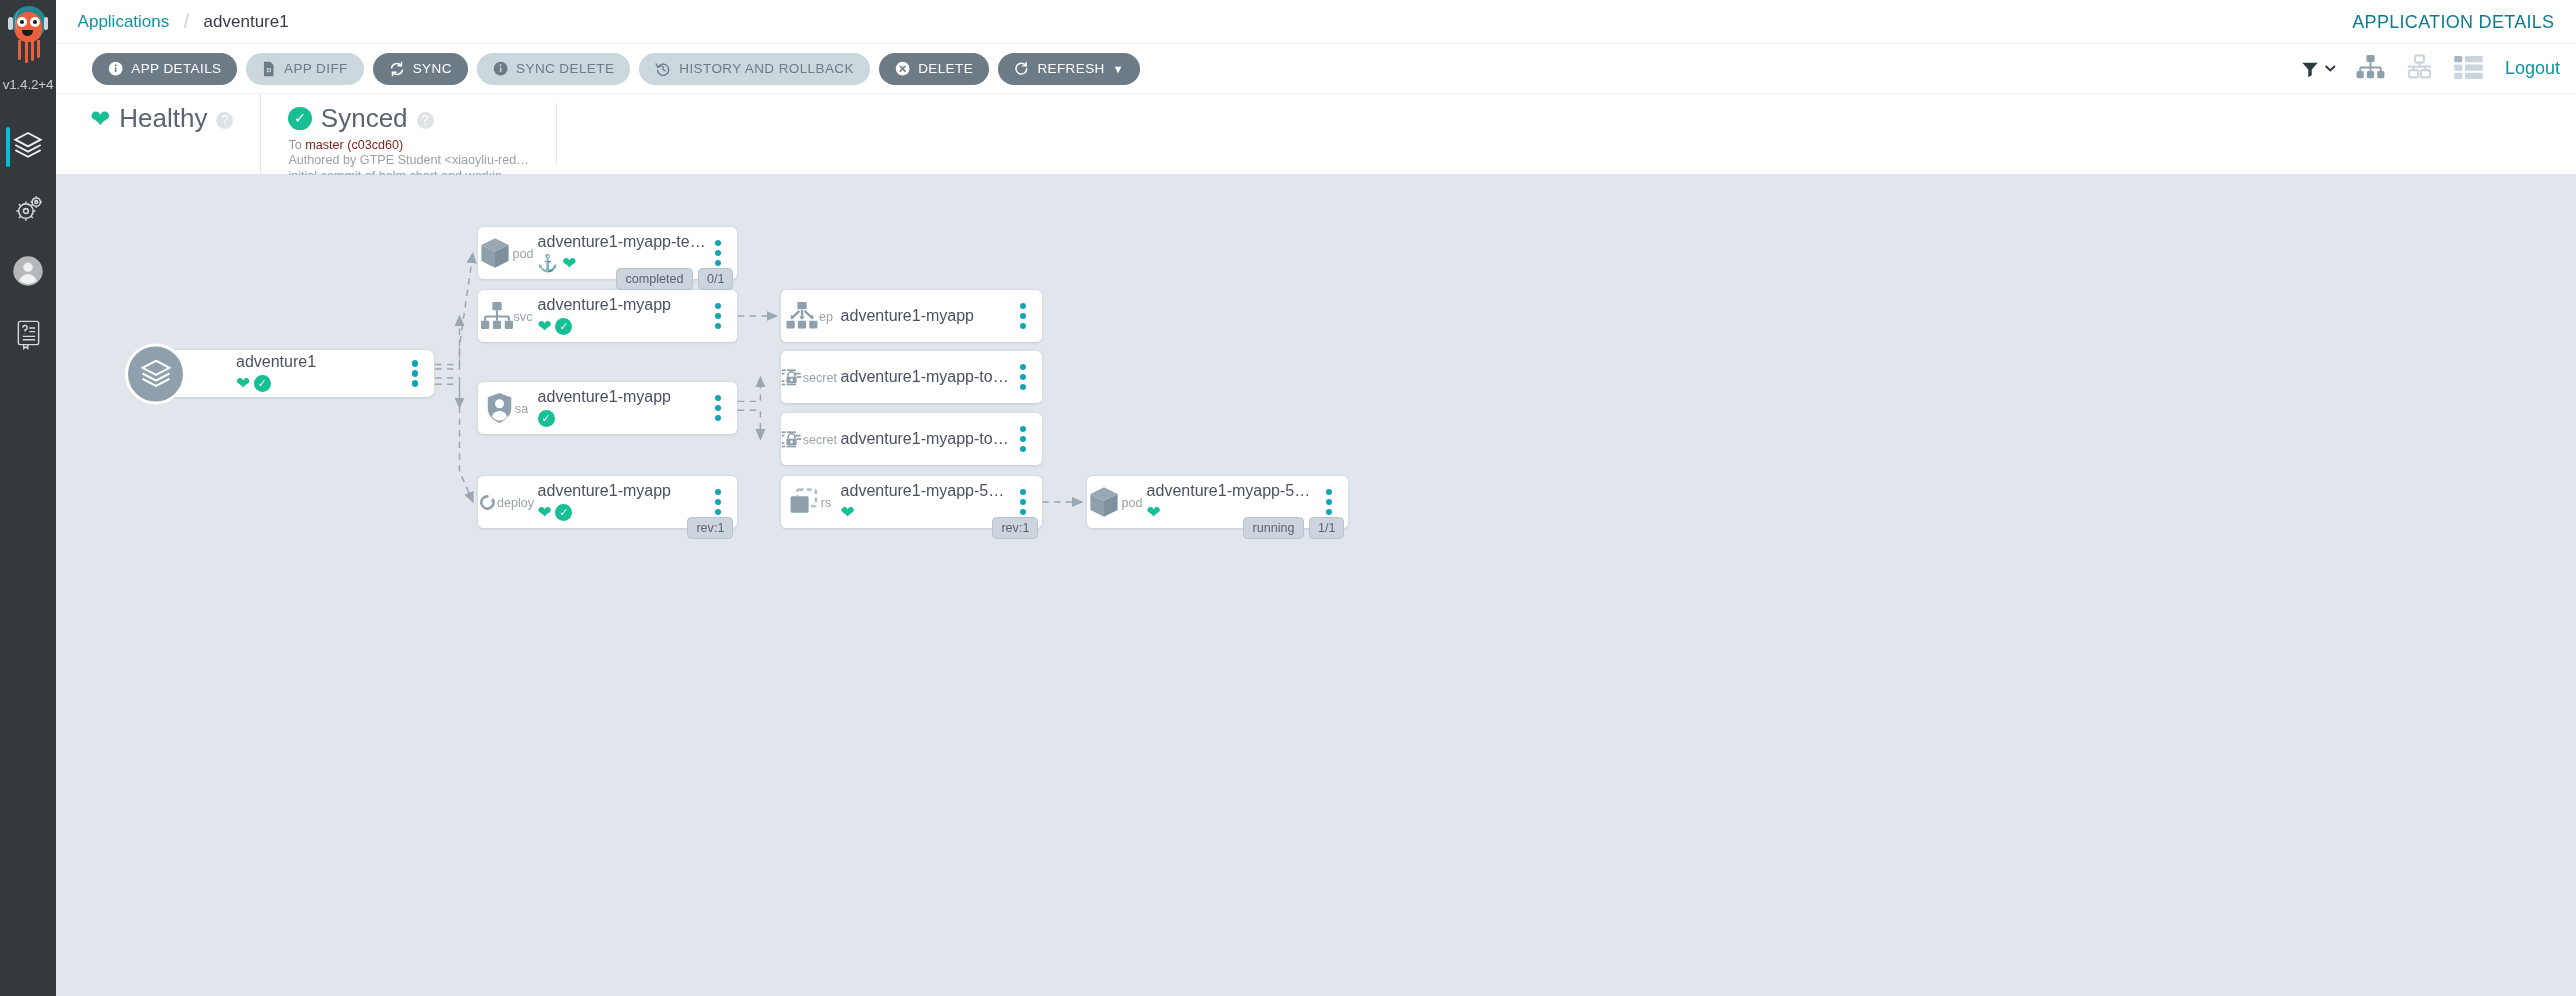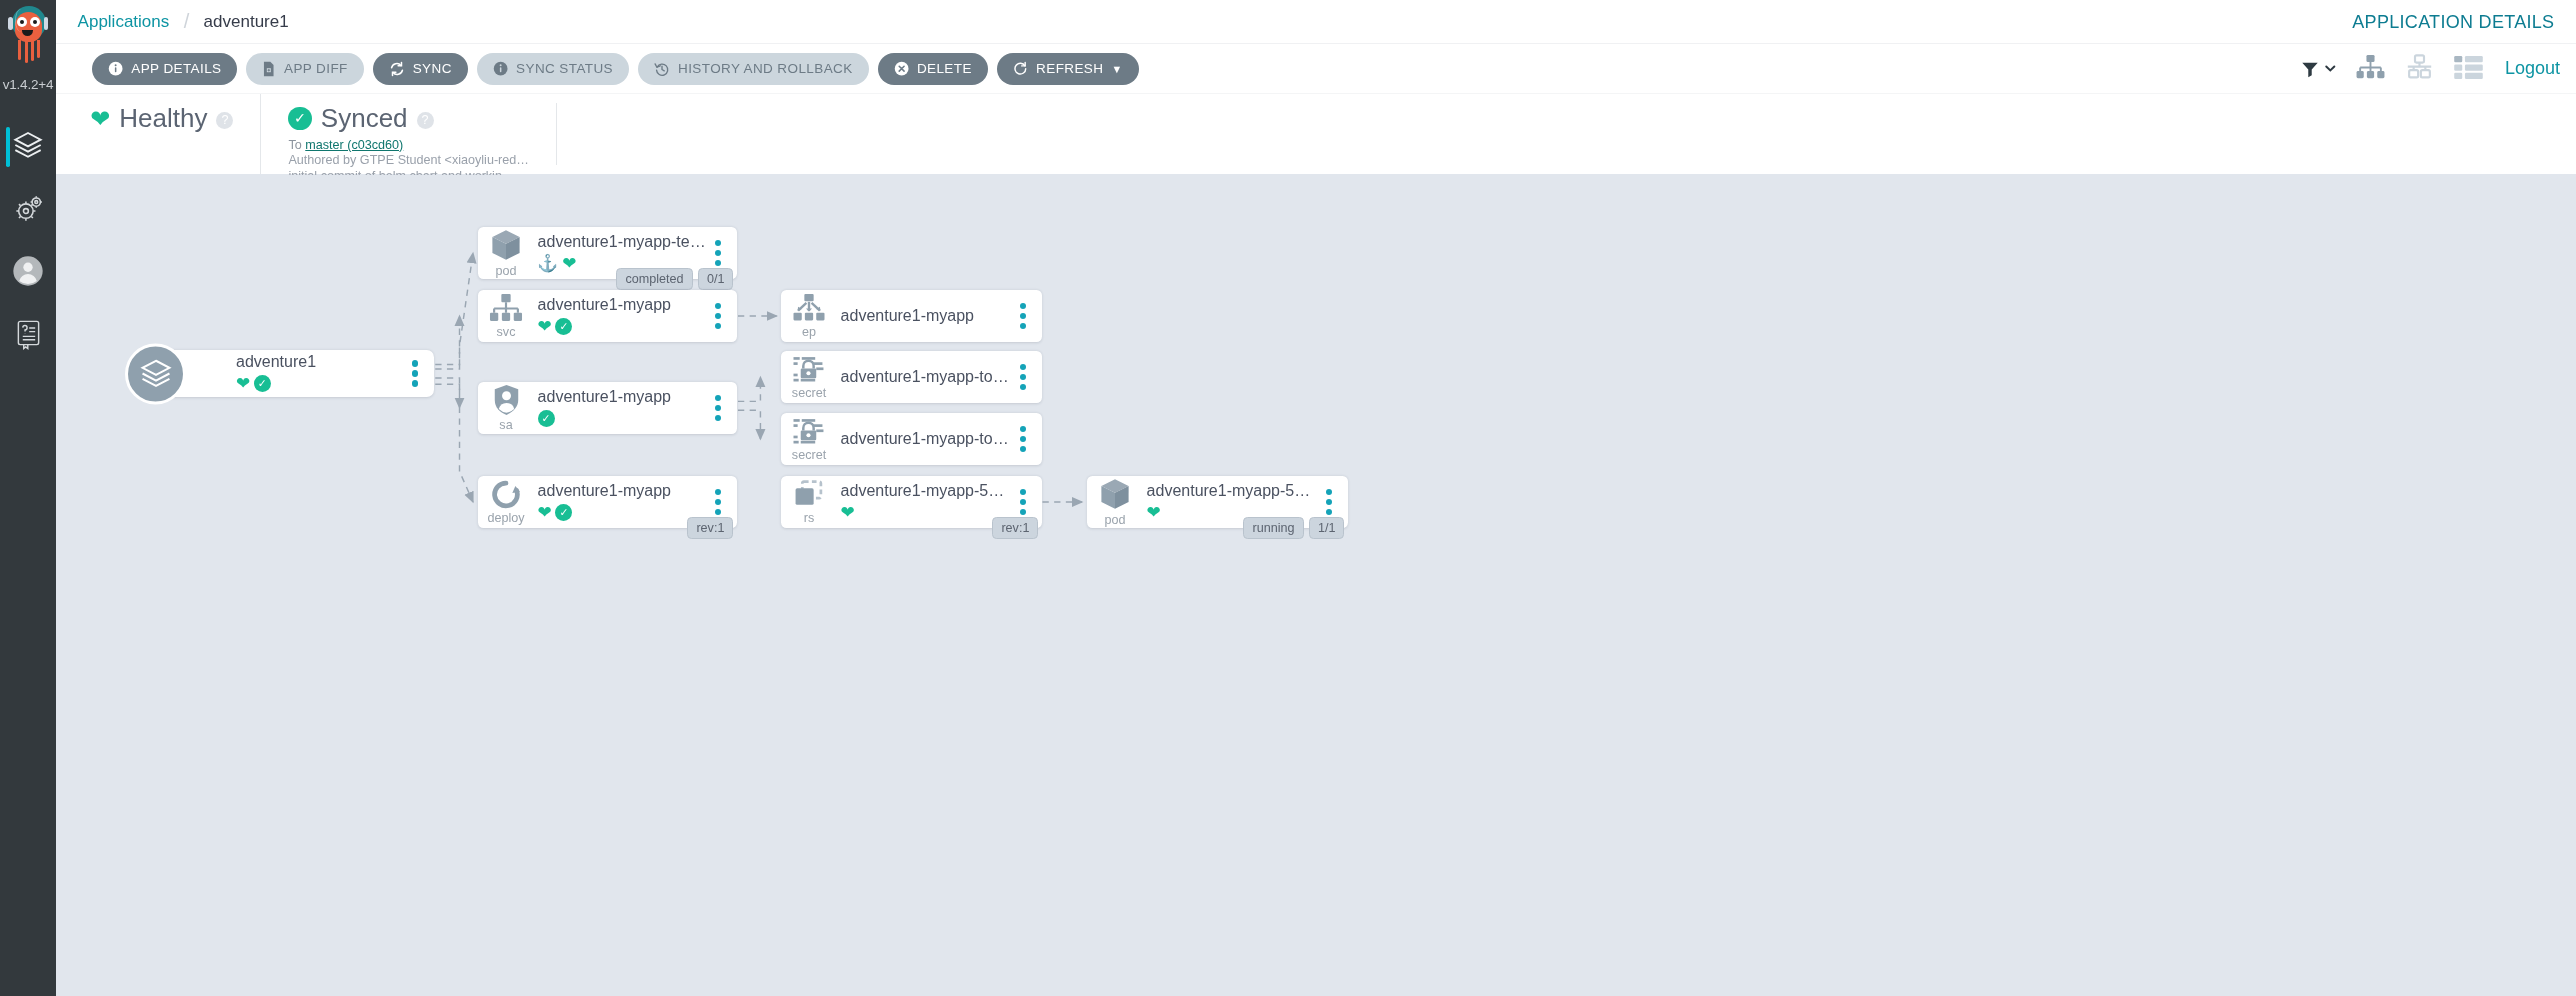--- a/index.html
+++ b/index.html
@@ -117,37 +117,37 @@
     color: #fff; font-size: 12.6px; display: inline-flex; align-items: center;
     justify-content: center; cursor: pointer; margin-top: 3.6px;
   }
   .heart-icon { color: #18be94; font-size: 24px; line-height: 1; }
   .check-badge {
     width: 23.4px; height: 23.4px; border-radius: 50%; background: #18be94;
     display: inline-flex; align-items: center; justify-content: center;
     color: #fff; font-size: 14.4px;
   }
   .rev-line { font-size: 12.6px; color: #8c949e; margin-top: 3.6px; }
-  .rev-line .lnk { color: #0f766e; cursor: pointer; text-decoration: underline; }
+  .rev-line .lnk { color: #7f1d1d; cursor: pointer; }
   .rev-sub { font-size: 12.6px; color: #9aa1ab; margin-top: 1.8px; }
   #sb-spacer { border-left: 0.9px solid #e4e7ea; margin: 9px 0; }
   
   #canvas {
     position: absolute; left: 0; right: 0; top: 175px; bottom: 0;
     background: #e1e6ed; overflow: hidden;
   }
   #edges { position: absolute; left: 0; top: 0; width: 100%; height: 100%; }
   .node {
     position: absolute; background: #fff; border-radius: 5.4px;
     box-shadow: 0 0.9px 2.7px rgba(40,50,70,.15);
     display: flex; align-items: center; cursor: pointer;
   }
   .node.app-node { border-radius: 7.2px; }
   .node-kind-icon {
-    width: 56px; flex: 0 0 56px; display: flex; flex-direction: column;
+    width: 56px; flex: 0 0 56px; display: flex; flex-direction: row;
     align-items: center; justify-content: center; color: #8fa0ad;
     position: relative;
   }
   .kind-label { font-size: 12.6px; color: #9aa3ac; margin-top: 1.8px; }
   .node-body { flex: 1; display: flex; flex-direction: column; justify-content: center; padding-left: 3.6px; min-width: 0; }
   .node-title {
     font-size: 16px; color: #4a5160; white-space: nowrap;
     overflow: hidden; text-overflow: ellipsis;
   }
   .node-icons { display: flex; align-items: center; gap: 3.6px; margin-top: 2.7px; height: 20px; }
@@ -292,21 +292,21 @@
     </div>
 
     <div class="tbtn light">
       <span class="ic">
         <svg width="15.3" height="15.3" viewBox="0 0 20 20">
             <circle cx="10" cy="10" r="9" fill="#6d7b86"></circle>
             <rect x="9" y="8.2" width="2" height="6.4" rx="1" fill="#ccd6dd"></rect>
             <circle cx="10" cy="5.6" r="1.3" fill="#ccd6dd"></circle>
           </svg>
       </span>
-      <span>SYNC STATUS</span>
+      <span>SYNC DELETE</span>
     </div>
 
     <div class="tbtn light">
       <span class="ic">
         <svg width="16" height="16" viewBox="0 0 20 20" fill="none" stroke="#6d7b86" stroke-width="1.7" stroke-linecap="round">
           <path d="M4 7.6A7 7 0 1 1 3.2 11.4"></path>
             <polyline points="1.4,3.6 3.6,7.8 7.8,6"></polyline>
             <path d="M10 6.6v4l2.8 1.7"></path>
         </svg>
       </span>

